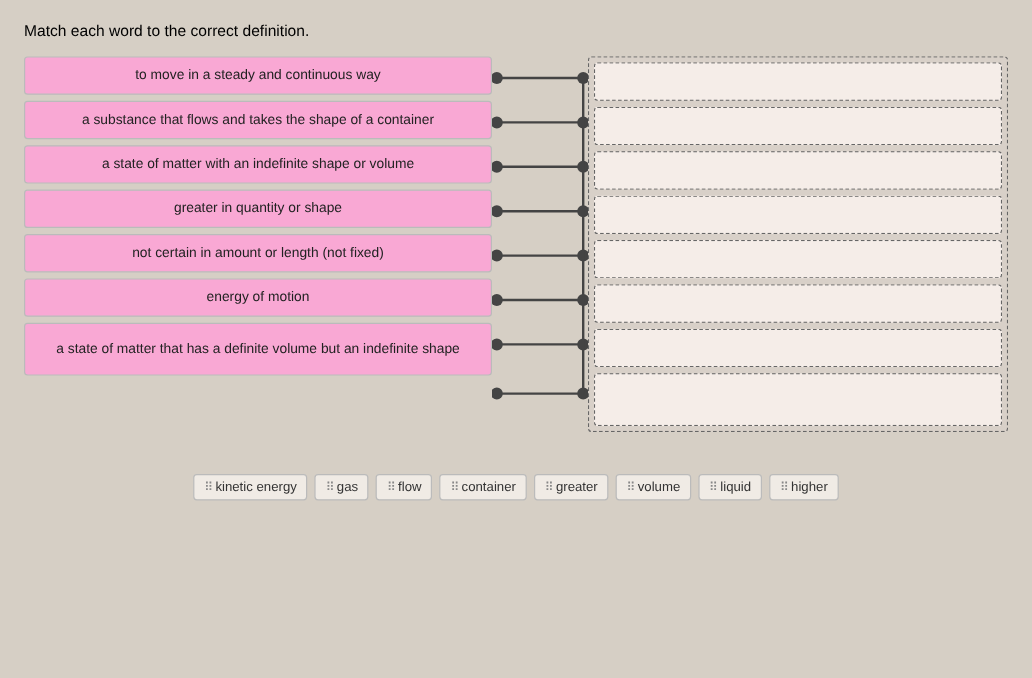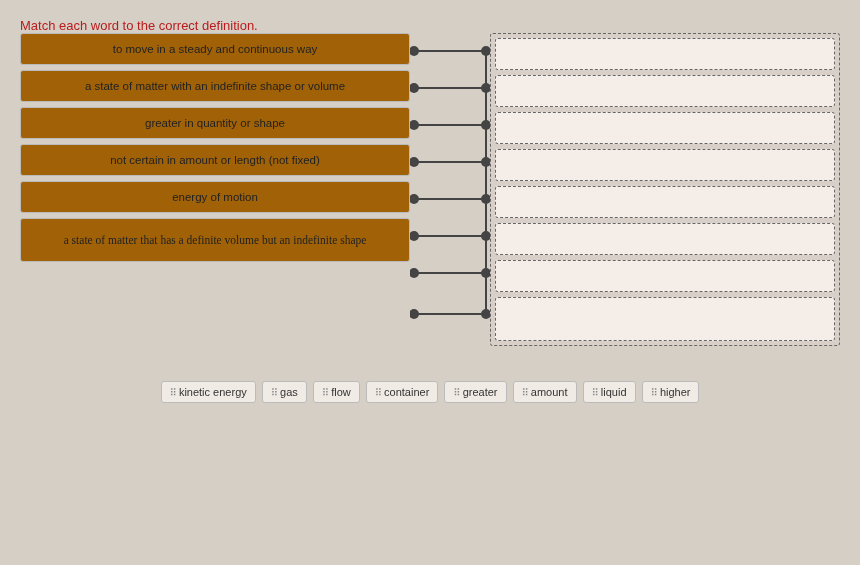--- a/index.html
+++ b/index.html
@@ -15,31 +15,32 @@
     }
     .page {
       background: #d6cfc5;
       width: 860px;
       height: 565px;
       padding: 18px 20px 10px 20px;
       position: relative;
     }
     .instruction {
       font-size: 13px;
-      color: #b91c1c;
+      color: #000000;
+      margin-bottom: 14px;
     }
     .left-column {
       display: flex;
       flex-direction: column;
       gap: 5px;
       width: 390px;
       flex-shrink: 0;
     }
     .definition-box {
-      background: #a16207;
+      background: #f9a8d4;
       border: 1px solid #bbb;
       border-radius: 3px;
       padding: 6px 2px;
       font-size: 11.5px;
       color: #222;
       text-align: center;
       min-height: 32px;
       display: flex;
       align-items: center;
       justify-content: center;
@@ -96,32 +97,35 @@
 <div class="page">
   <div class="instruction">Match each word to the correct definition.</div>
 
   <div class="middle-section">
 
     <div class="left-column">
       <div class="definition-box">
         <span>to move in a steady and continuous way</span>
       </div>
       <div class="definition-box">
+        <span>a substance that flows and takes the shape of a container</span>
+      </div>
+      <div class="definition-box">
         <span>a state of matter with an indefinite shape or volume</span>
       </div>
       <div class="definition-box">
         <span>greater in quantity or shape</span>
       </div>
       <div class="definition-box">
         <span>not certain in amount or length (not fixed)</span>
       </div>
       <div class="definition-box">
         <span>energy of motion</span>
       </div>
-      <div class="definition-box" style="min-height:44px;font-family:Liberation Serif, serif;">
+      <div class="definition-box" style="min-height:44px;">
         <span>a state of matter that has a definite volume but an indefinite shape</span>
       </div>
     </div>
 
     <div style="width:80px; position:relative; flex-shrink:0;">
       <svg viewBox="0 0 80 340" width="80" height="340" style="display:block;">
 
         <circle cx="4" cy="18" r="5" fill="#444"></circle>
         <circle cx="76" cy="18" r="5" fill="#444"></circle>
         <line x1="4" y1="18" x2="76" y2="18" stroke="#444" stroke-width="2"></line>
@@ -189,21 +193,21 @@
     <div class="word-chip">
       <span class="drag-dots">⠿</span>
       <span>container</span>
     </div>
     <div class="word-chip">
       <span class="drag-dots">⠿</span>
       <span>greater</span>
     </div>
     <div class="word-chip">
       <span class="drag-dots">⠿</span>
-      <span>amount</span>
+      <span>volume</span>
     </div>
     <div class="word-chip">
       <span class="drag-dots">⠿</span>
       <span>liquid</span>
     </div>
     <div class="word-chip">
       <span class="drag-dots">⠿</span>
       <span>higher</span>
     </div>
   </div>

